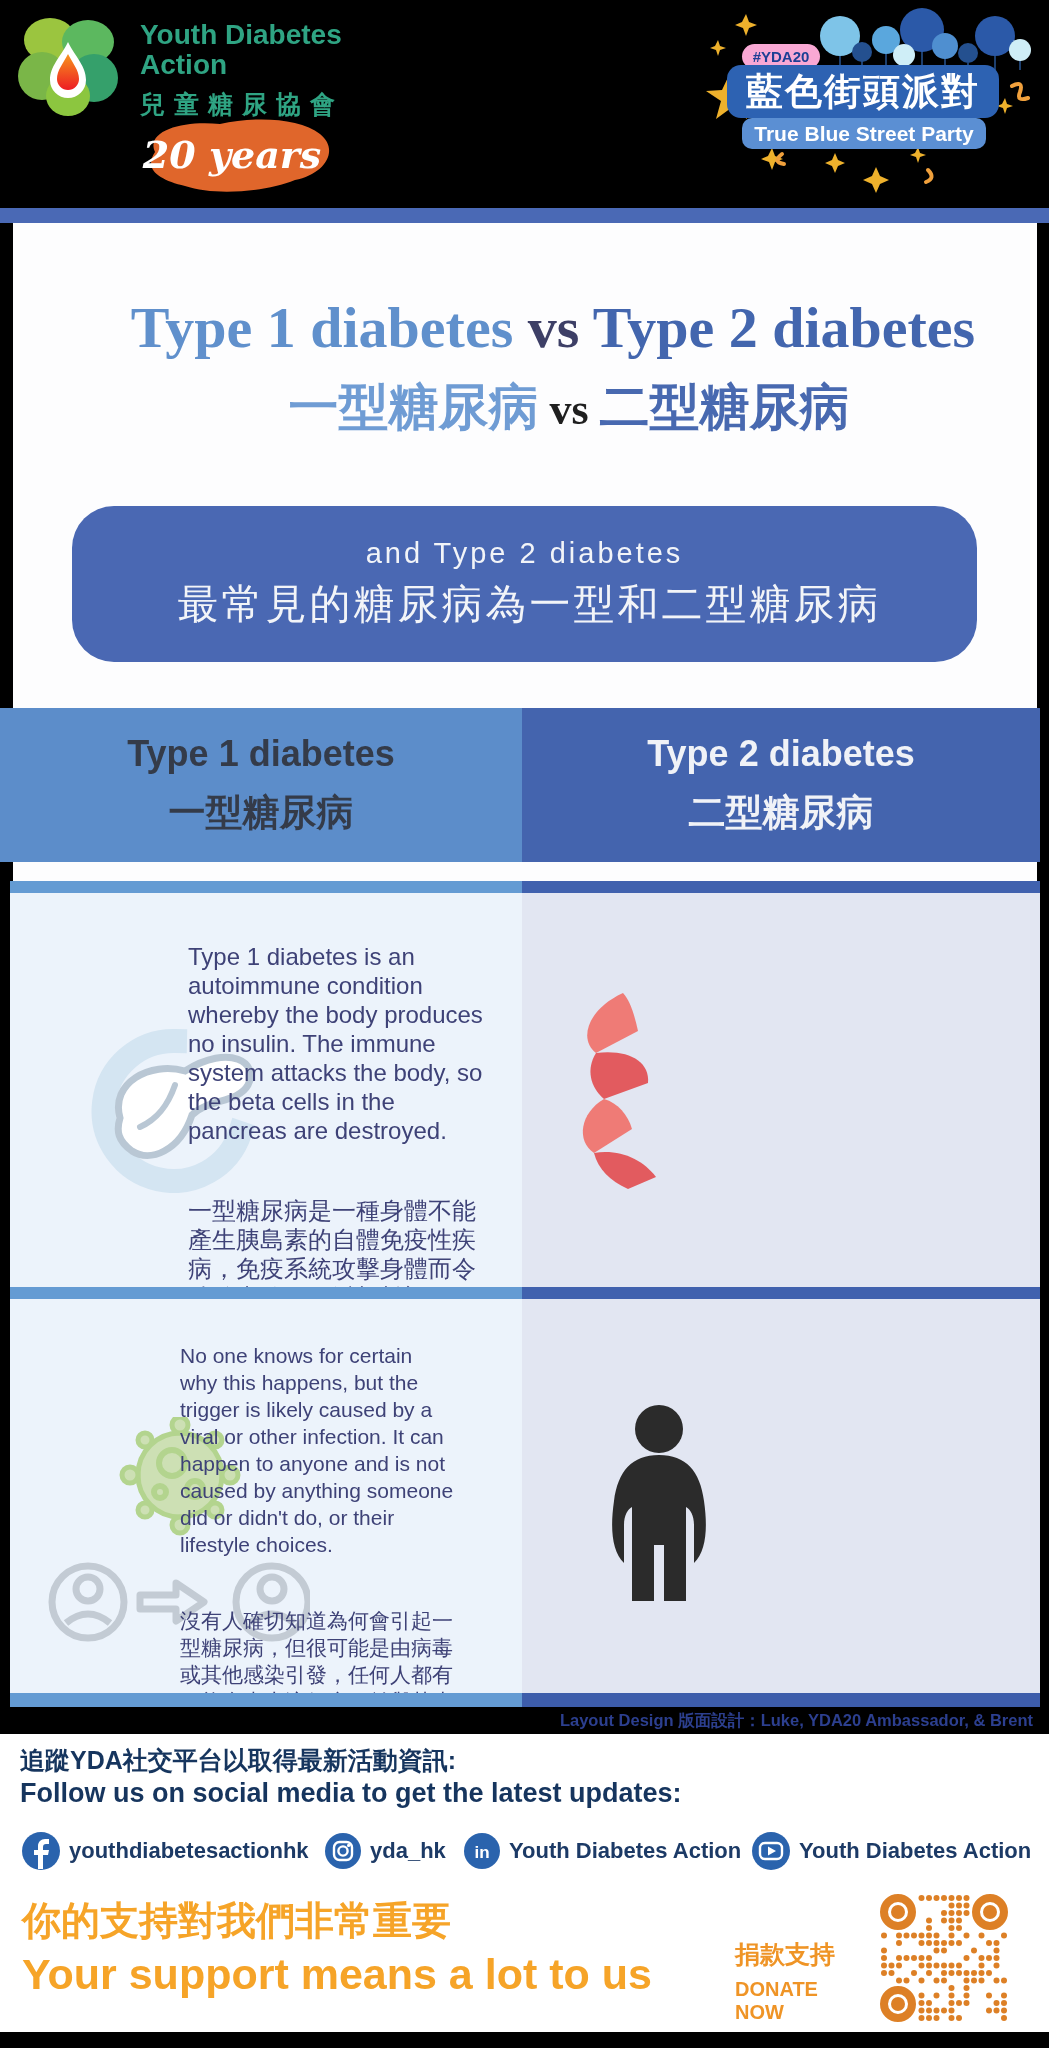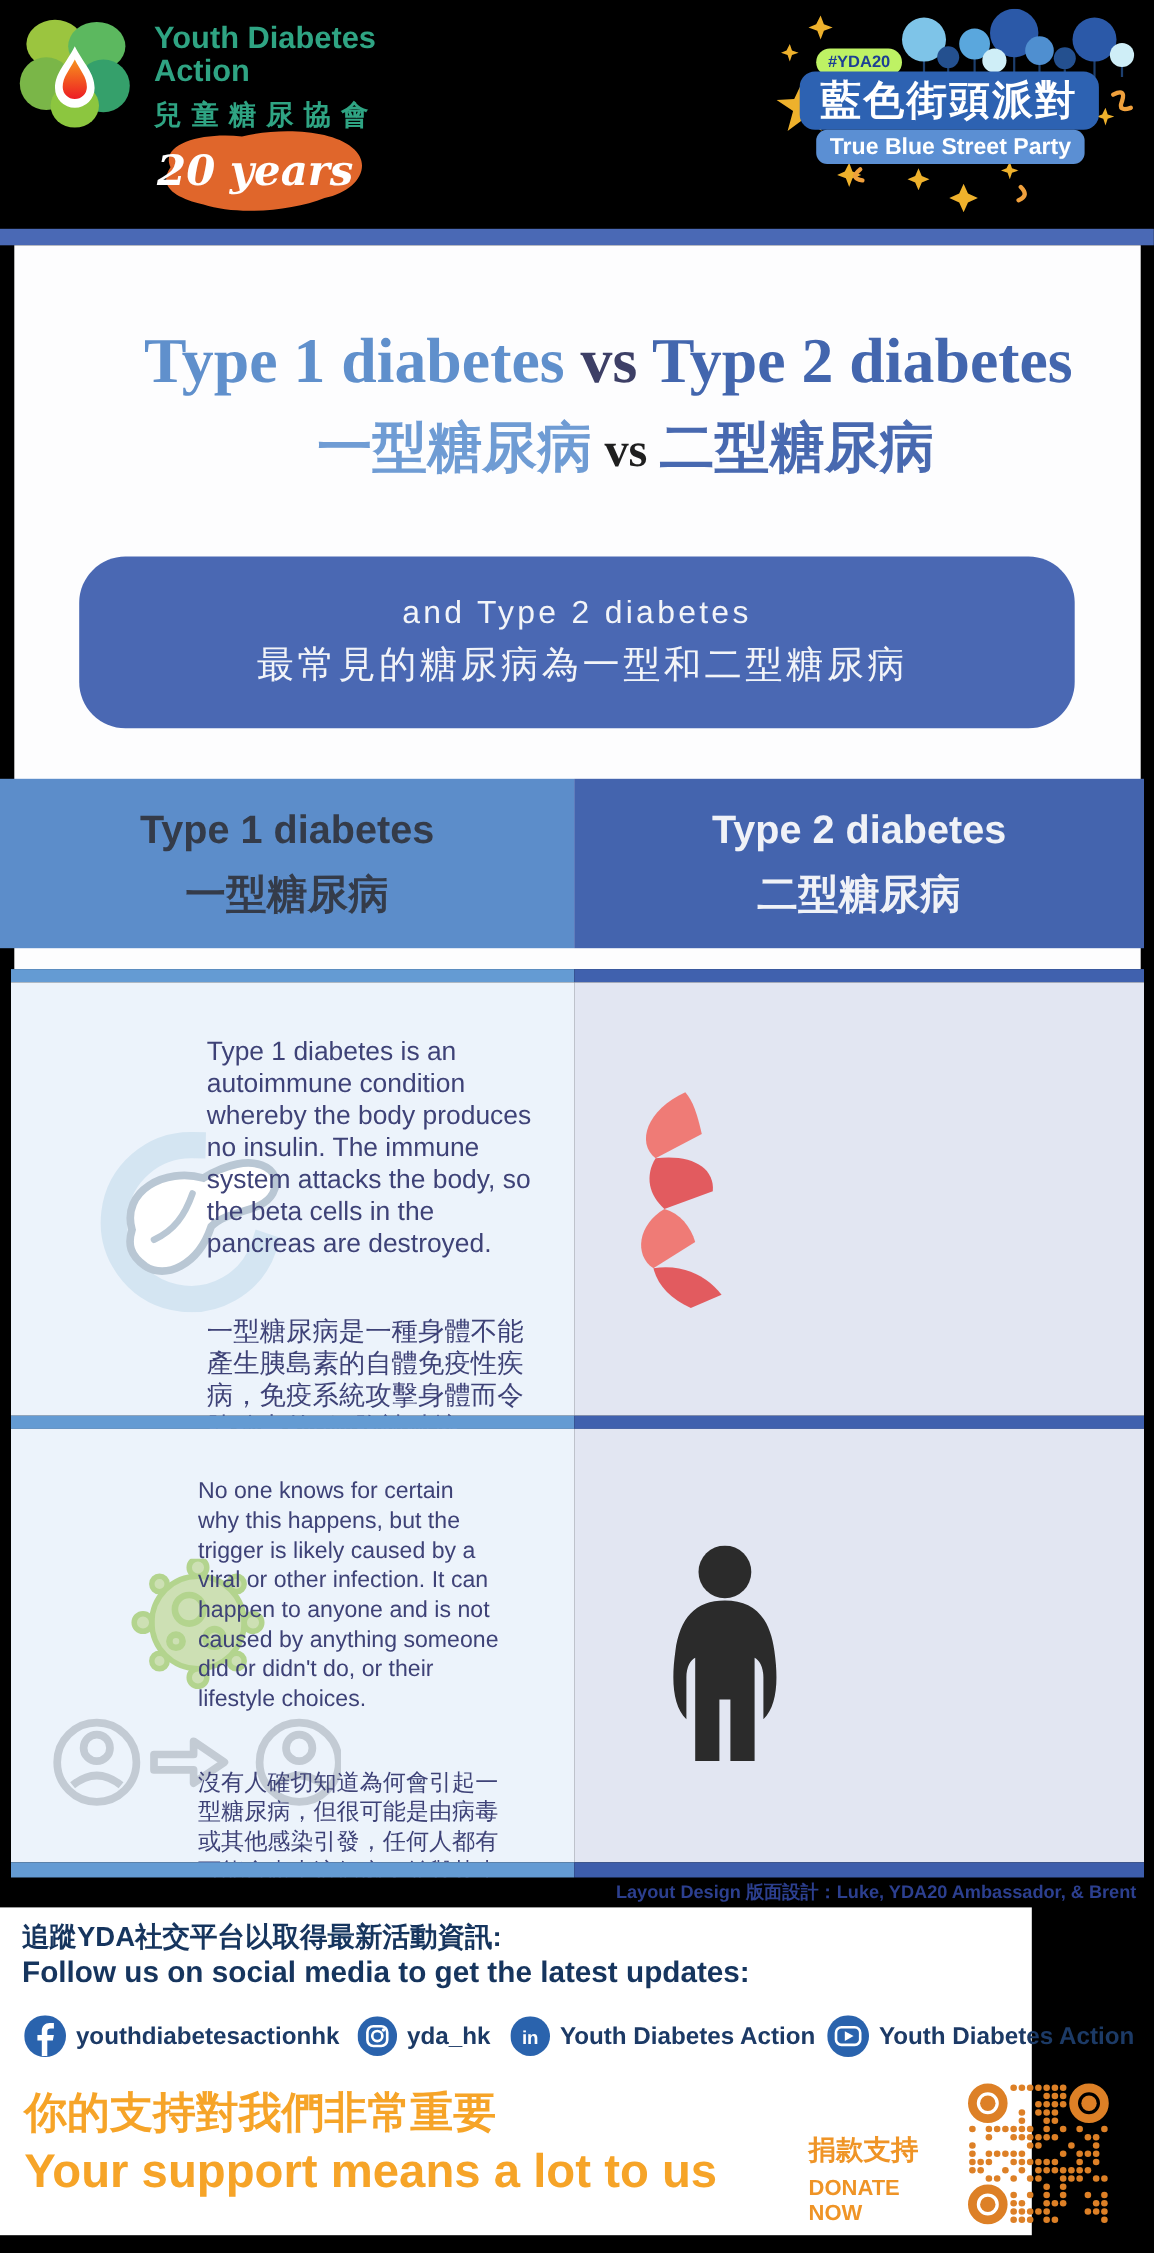--- a/index.html
+++ b/index.html
@@ -4,35 +4,35 @@
 <style>
   * { margin:0; padding:0; box-sizing:border-box; }
   html,body { width:1049px; height:2048px; background:#000; font-family:"Liberation Sans", sans-serif; position:relative; overflow:hidden; }
   .abs { position:absolute; }
   .pre { white-space:pre-line; }
 
   
   #logo-text { left:140px; top:20px; width:230px; color:#2fa483; font-weight:bold; font-size:28px; line-height:1.07; }
   #logo-zh   { left:140px; top:88px; color:#2fa483; font-weight:bold; font-size:25px; letter-spacing:9px; }
   #party { left:690px; top:8px; width:360px; height:195px; }
-  #yda20-pill { left:52px; top:36px; width:78px; height:25px; background:#bef264; border-radius:13px; color:#1d3f94; font-weight:bold; font-size:15px; text-align:center; line-height:25px; }
+  #yda20-pill { left:52px; top:36px; width:78px; height:25px; background:#f9a8d4; border-radius:13px; color:#1d3f94; font-weight:bold; font-size:15px; text-align:center; line-height:25px; }
   #party-main { left:37px; top:57px; width:272px; height:53px; background:#2d62b2; border-radius:14px; color:#fff; font-weight:bold; font-size:37px; letter-spacing:2px; text-align:center; line-height:53px; }
   #party-sub  { left:52px; top:110px; width:244px; height:31px; background:#5b8fd3; border-radius:10px; color:#fff; font-weight:bold; font-size:21px; text-align:center; line-height:31px; }
 
   
   #top-bar { left:0; top:208px; width:1049px; height:15px; background:#4a69b5; }
 
   
   #title-panel { left:13px; top:223px; width:1024px; height:658px; background:#fdfdfe; }
   #title-en { left:13px; top:294px; width:1024px; text-align:center; font-family:"Liberation Serif", serif; font-weight:bold; font-size:58px;margin-left:28px; }
   #title-zh { left:13px; top:374px; width:1024px; text-align:center; font-weight:bold; font-size:50px;margin-left:44px; }
   #title-zh .vs { font-family:"Liberation Serif", serif; font-size:44px; }
   #banner { left:72px; top:506px; width:905px; height:156px; background:#4a68b3; border-radius:42px; color:#f2f4f8; display:flex; flex-direction:column; justify-content:center; align-items:center; gap:7px; }
   #banner .l-en { font-size:29px; letter-spacing:3px; }
-  #banner .l-zh { font-size:34px; letter-spacing:3px;margin-left:10px; }
+  #banner .l-zh { font-size:41px; letter-spacing:3px;margin-left:10px; }
 
   
   #col-head { left:0; top:708px; width:1040px; height:154px; display:flex; }
   #col-head .cell { display:flex; flex-direction:column; justify-content:center; align-items:center; gap:13px; }
   #head-t1 { width:522px; background:#5c8dca; color:#343b49; }
   #head-t2 { width:518px; background:#4464ae; color:#f0f2f7; }
   .head-en { font-size:36px; font-weight:600; }
   .head-zh { font-size:37px; font-weight:bold; }
 
   
@@ -50,21 +50,21 @@
   .cell-r { position:absolute; left:512px; width:518px; height:100%; background:#e2e6f2; }
   .body-txt { color:#3e4277; }
   #t1-cause { left:178px; top:20px; width:340px; font-size:24px; line-height:29px; }
   #t1-reason { left:170px; top:16px; width:350px; font-size:21px; line-height:27px; }
   .zh-gap { margin-top:22px; }
 
   
   #credit-band { left:0; top:1707px; width:1045px; height:28px; background:#000; color:#2c3f8f; font-weight:bold; font-size:16.5px; text-align:right; line-height:27px; padding-right:12px; }
 
   
-  #footer { left:0; top:1734px; width:938px; height:298px; background:#fff; }
+  #footer { left:0; top:1734px; width:1049px; height:298px; background:#fff; }
   #follow-zh { left:20px; top:10px; font-size:25px; font-weight:bold; color:#16355e; }
   #follow-en { left:20px; top:44px; font-size:27px; font-weight:bold; color:#16355e; }
   .social { top:98px; height:38px; display:flex; align-items:center; gap:9px; }
   .social .lbl { font-size:22px; font-weight:600; color:#1c3a66; white-space:nowrap; }
   #soc-fb { left:22px; } #soc-ig { left:325px; } #soc-in { left:464px; } #soc-yt { left:752px; }
   #support-zh { left:22px; top:160px; font-size:39px; font-weight:bold; color:#f6a428; }
   #support-en { left:22px; top:216px; font-size:43px; font-weight:bold; color:#f6a428; }
   #donate { left:735px; top:204px; width:134px; text-align:left; color:#ef9426; }
   #donate .zh { font-size:25px; font-weight:bold; }
   #donate .en { font-size:20px; font-weight:800; margin-top:7px; }

